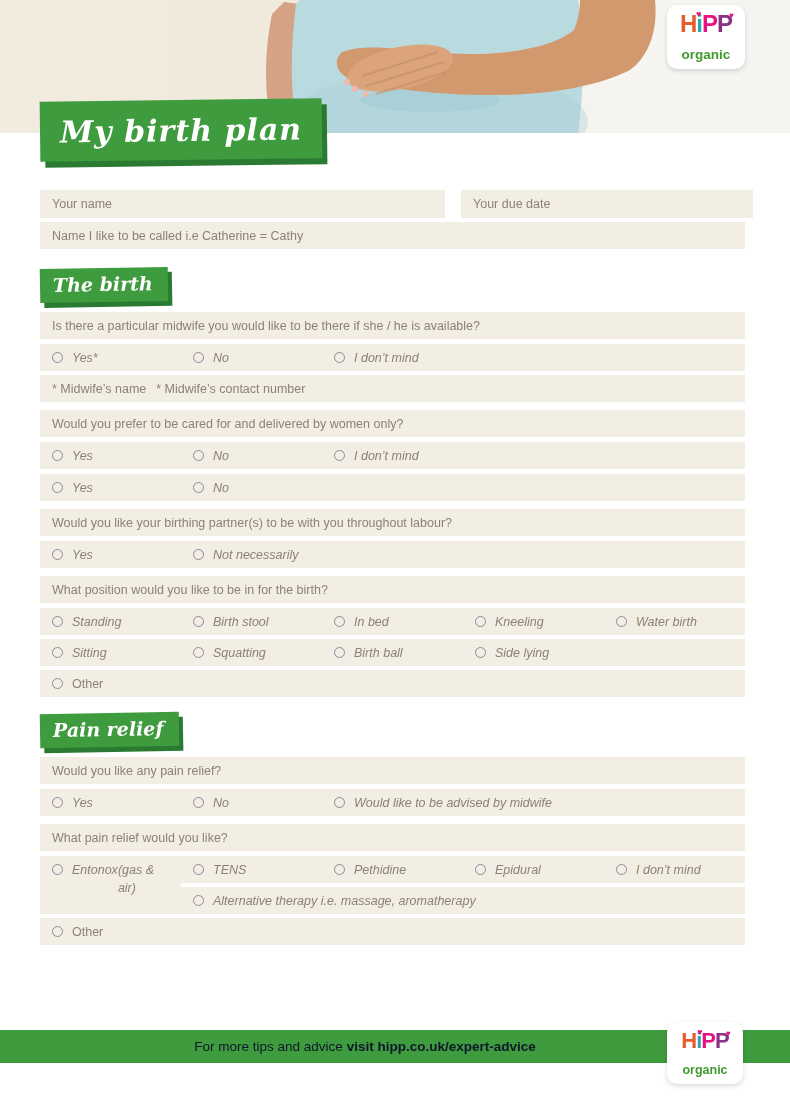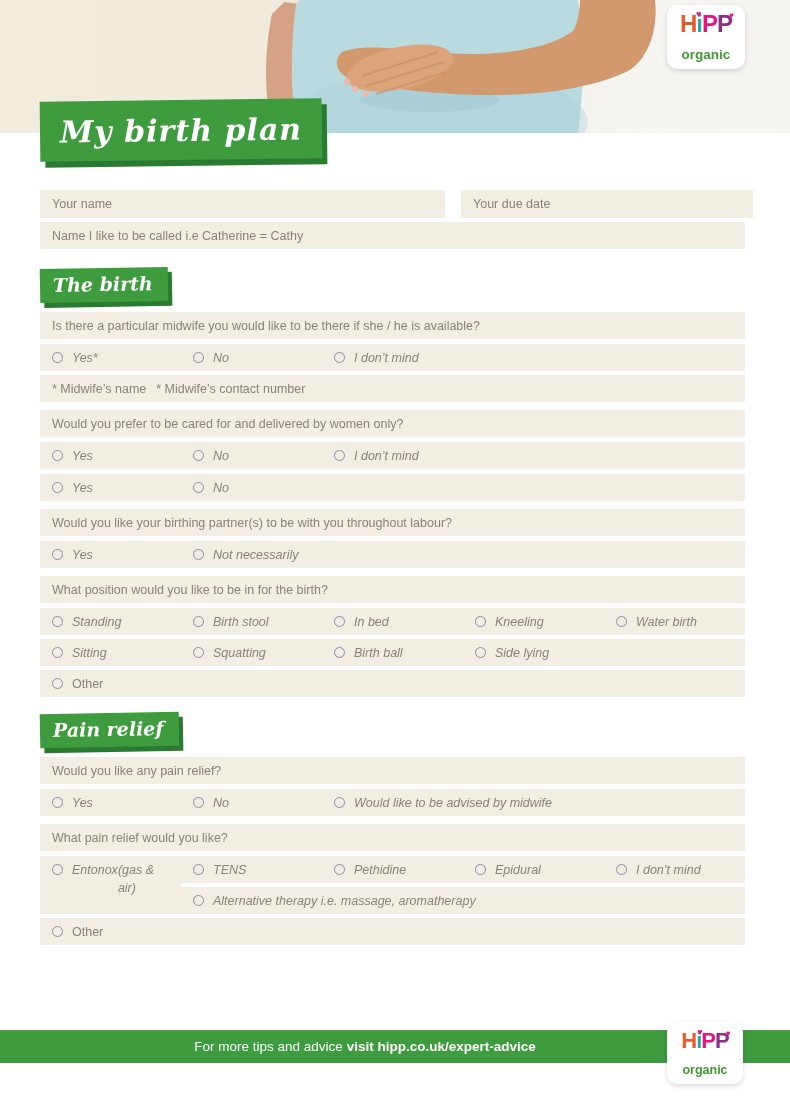--- a/index.html
+++ b/index.html
@@ -61,21 +61,21 @@
   .lbl-birth{margin-top:19px; margin-bottom:8px;}
   .lbl-pain{margin-top:16px; margin-bottom:8px;}
   .pain-block { grid-auto-rows:27px; row-gap:4px; }
   .entonox-cell { grid-row:1 / span 2; height:auto; align-items:flex-start; padding-top:5px; }
   .entonox-cell .radio { margin-top:3px; }
   .two-line { display:flex; flex-direction:row; line-height:1.45; }
   
   .footer-bar {
     position:absolute; top:1030px; left:0; width:790px; height:33px; background:#3e9b3e;
     display:flex; align-items:center; justify-content:center;
-    color:#ffffff; font-size:13.5px;
+    color:#0f172a; font-size:13.5px;
   }
   .footer-text { margin-left:150px; margin-right:210px; white-space:nowrap; }
   .footer-text b { font-weight:bold; }
 </style>
 </head>
 <body>
 
 <div class="photo-band">
   <svg width="790" height="133" viewBox="0 0 790 133">
     <defs>

